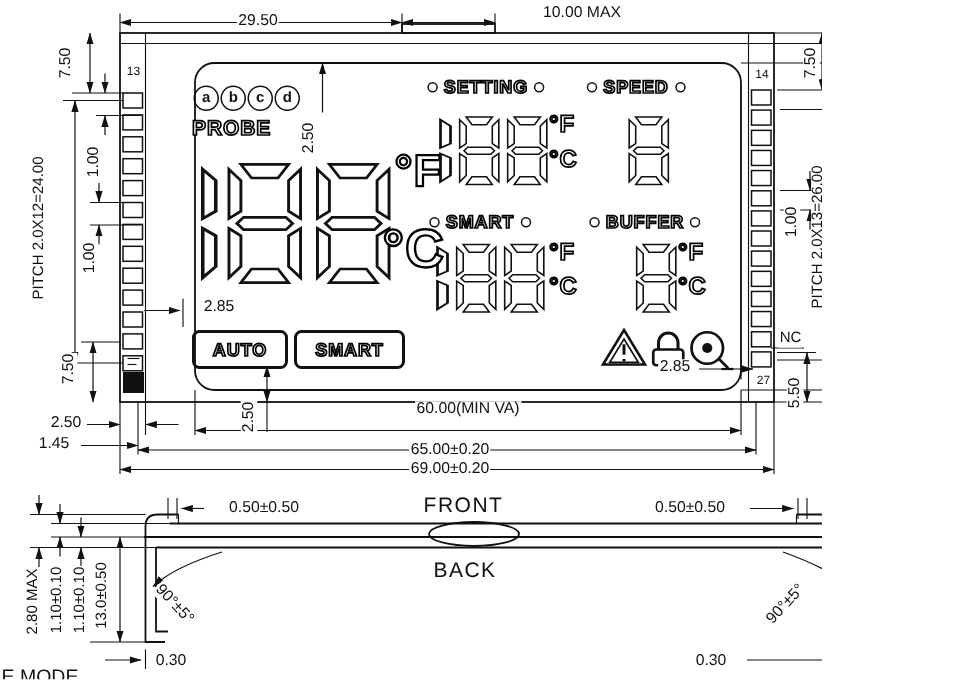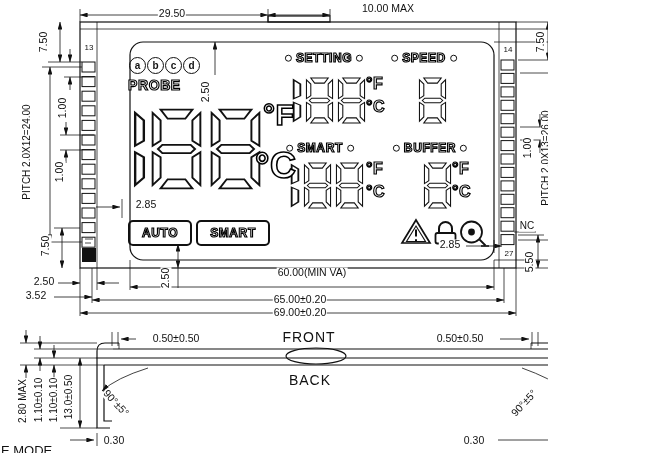--- a/index.html
+++ b/index.html
@@ -262,21 +262,21 @@
 <span class="t c s8" style="left:508px;top:50px">14</span>
 <span class="t c s8" style="left:509px;top:254px">27</span>
 <span class="t c s9 bg" style="left:527px;top:226px">NC</span>
 
 <span class="t r bg" style="left:44px;top:42px">7.50</span>
 <span class="t r bg" style="left:63px;top:108px">1.00</span>
 <span class="t r bg s10" style="left:27px;top:152px">PITCH 2.0X12=24.00</span>
 <span class="t r bg" style="left:60px;top:172px">1.00</span>
 <span class="t r bg" style="left:46px;top:246px">7.50</span>
 <span class="t c bg" style="left:44px;top:282px">2.50</span>
-<span class="t c bg" style="left:36px;top:296px">3.52</span>
+<span class="t c bg" style="left:36px;top:296px">1.45</span>
 
 <span class="t c bg" style="left:312px;top:273px">60.00(MIN VA)</span>
 <span class="t c bg" style="left:300px;top:300px">65.00±0.20</span>
 <span class="t c bg" style="left:300px;top:313px">69.00±0.20</span>
 
 <span class="t r bg" style="left:541px;top:42px">7.50</span>
 <span class="t r bg" style="left:566px;top:96px">1.00</span>
 <span class="t r bg s10" style="left:546px;top:158px">PITCH 2.0X13=26.00</span>
 <span class="t r bg" style="left:528px;top:148px">1.00</span>
 <span class="t r bg s10" style="left:566px;top:172px">34.00(MIN VA)</span>

